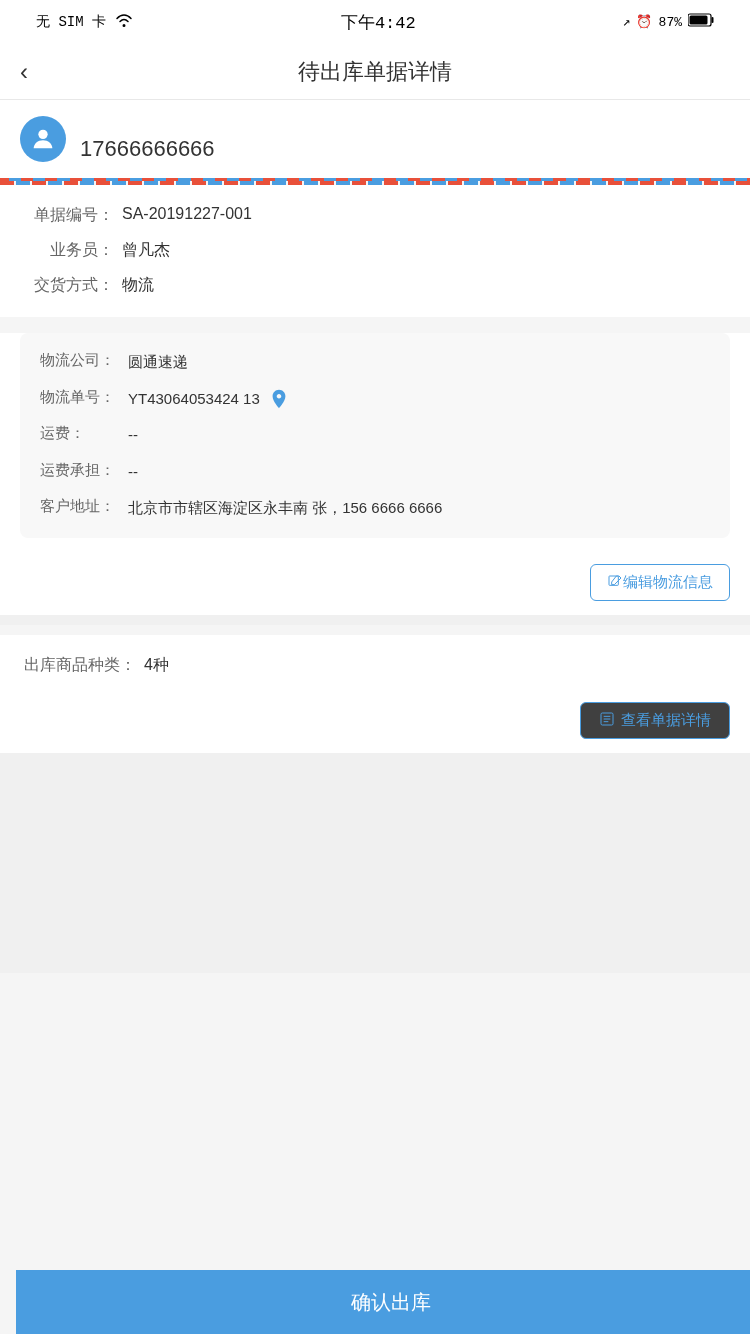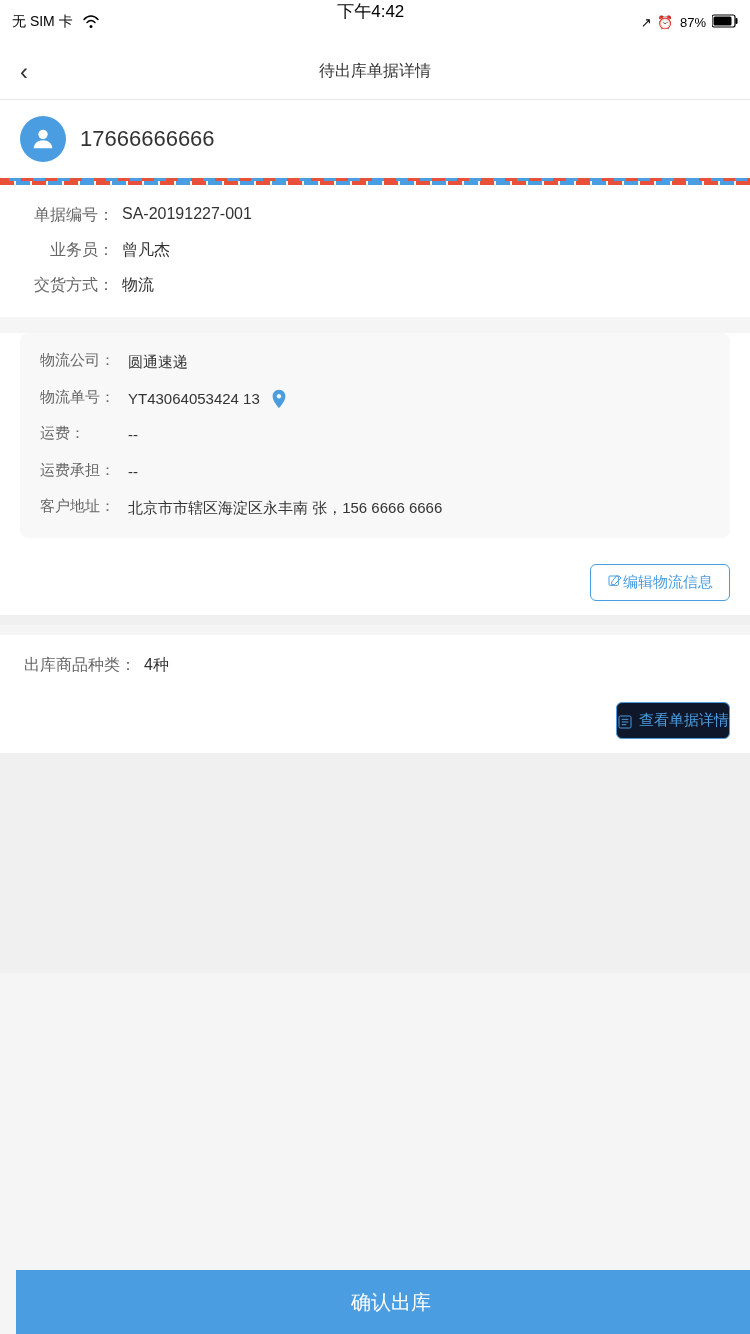--- a/index.html
+++ b/index.html
@@ -11,25 +11,27 @@
       min-height: 1334px;
       position: relative;
       overflow-x: hidden;
     }
 
     
     .status-bar {
       background: #fff;
       height: 44px;
       display: flex;
+      align-items: center;
       justify-content: space-between;
-      padding: 0 12px;
+      padding: 0 36px;
       font-size: 15px;
       font-weight: 500;
       color: #000;
+      font-family: Liberation Mono, monospace;
     }
     .status-left { font-size: 14px; display: flex; align-items: center; gap: 8px; }
     .status-center { font-size: 17px; font-weight: 500; }
     .status-right { display: flex; align-items: center; gap: 6px; font-size: 13px; }
 
     
     .nav-bar {
       background: #fff;
       height: 56px;
       display: flex;
@@ -41,31 +43,31 @@
     .nav-back {
       font-size: 24px;
       color: #333;
       cursor: pointer;
       width: 40px;
     }
     .nav-title {
       position: absolute;
       left: 50%;
       transform: translateX(-50%);
-      font-size: 16px;
+      font-size: 22px;
       font-weight: 500;
       color: #333;
     }
 
     
     .user-header {
       background: #fff;
       padding: 16px 20px;
       display: flex;
-      align-items: center;
+      align-items: flex-end;
       gap: 14px;
       border-bottom: 3px solid transparent;
       border-image: repeating-linear-gradient(90deg, #e8503a 0px, #e8503a 12px, #4a9de0 12px, #4a9de0 24px) 3;
     }
     .avatar {
       width: 46px;
       height: 46px;
       background: #4a9de0;
       border-radius: 50%;
       display: flex;
@@ -196,27 +198,27 @@
     
     .view-btn-row {
       display: flex;
       justify-content: flex-end;
       padding: 10px 20px 14px;
       background: #fff;
     }
     .view-btn {
       border: 1px solid #4a9de0;
       border-radius: 6px;
-      padding: 8px 0;
+      padding: 8px 18px;
       color: #4a9de0;
       font-size: 15px;
       display: flex;
-      align-items: flex-end;
+      align-items: flex-start;
       gap: 6px;
-      background: #0f172a;
+      background: #404040;
       cursor: pointer;
     }
 
     
     .confirm-bar {
       position: fixed;
       bottom: 0;
       left: 16px;
       width: 750px;
       background: #4a9de0;

